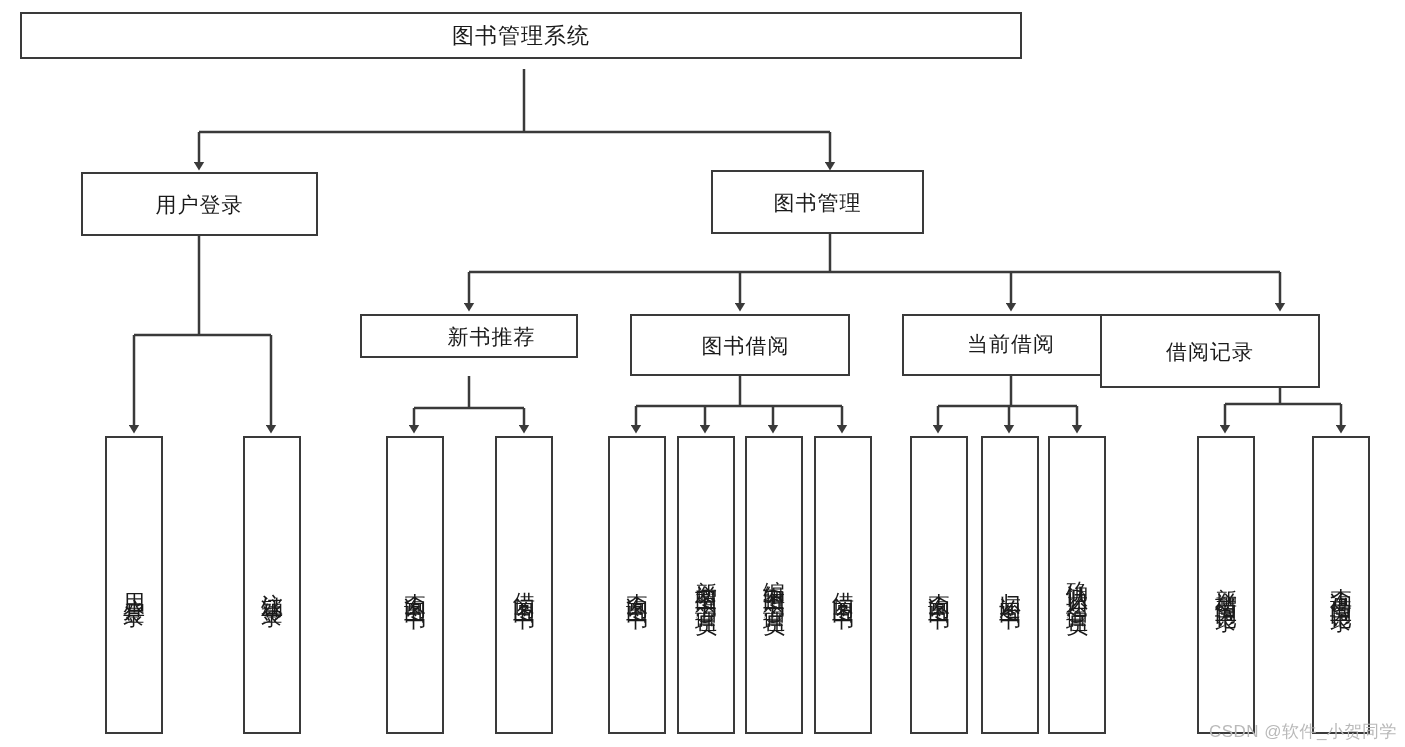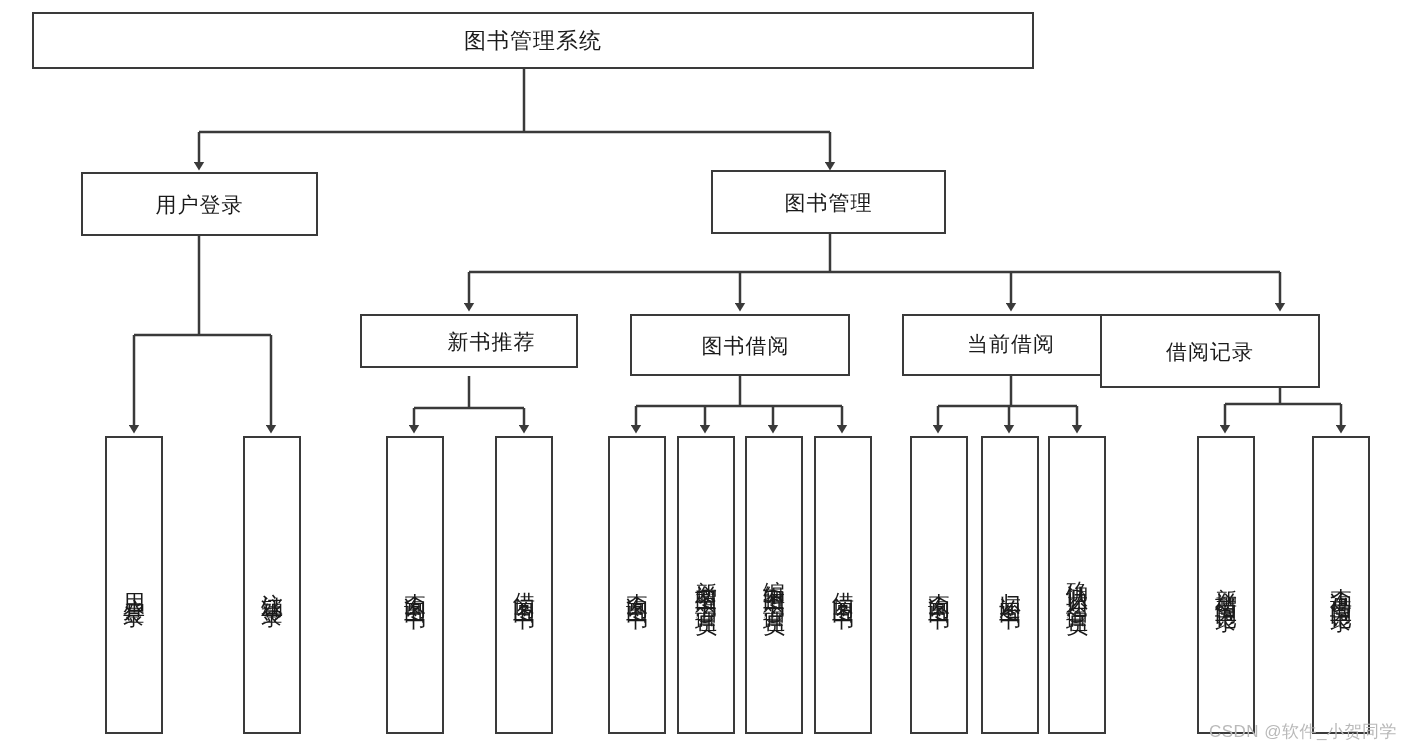--- a/index.html
+++ b/index.html
@@ -65,33 +65,33 @@
       <path d="M1009,406 L1009,425" marker-end="url(#arrow)"></path>
       <path d="M1077,406 L1077,425" marker-end="url(#arrow)"></path>
 
       <path d="M1280,376 L1280,404"></path>
       <path d="M1225,404 L1341,404"></path>
       <path d="M1225,404 L1225,425" marker-end="url(#arrow)"></path>
       <path d="M1341,404 L1341,425" marker-end="url(#arrow)"></path>
     </g>
   </svg>
 
-  <div class="node root h" style="left:20px;top:12px;width:1002px;height:57px;margin-left:12px;">
+  <div class="node root h" style="left:20px;top:12px;width:1002px;height:47px;">
     <span class="label">图书管理系统</span>
   </div>
 
   <div class="node h" style="left:81px;top:172px;width:237px;height:64px;">
     <span class="label">用户登录</span>
   </div>
 
-  <div class="node h" style="left:711px;top:170px;width:235px;height:64px;">
+  <div class="node h" style="left:711px;top:170px;width:213px;height:64px;">
     <span class="label">图书管理</span>
   </div>
 
-  <div class="node h" style="left:360px;top:314px;width:218px;height:54px;padding-left:45px;">
+  <div class="node h" style="left:360px;top:314px;width:218px;height:44px;padding-left:45px;">
     <span class="label">新书推荐</span>
   </div>
 
   <div class="node h" style="left:630px;top:314px;width:220px;height:62px;padding-left:11px;">
     <span class="label">图书借阅</span>
   </div>
 
   <div class="node h" style="left:902px;top:314px;width:218px;height:62px;font-family:Liberation Mono, monospace;">
     <span class="label">当前借阅</span>
   </div>

